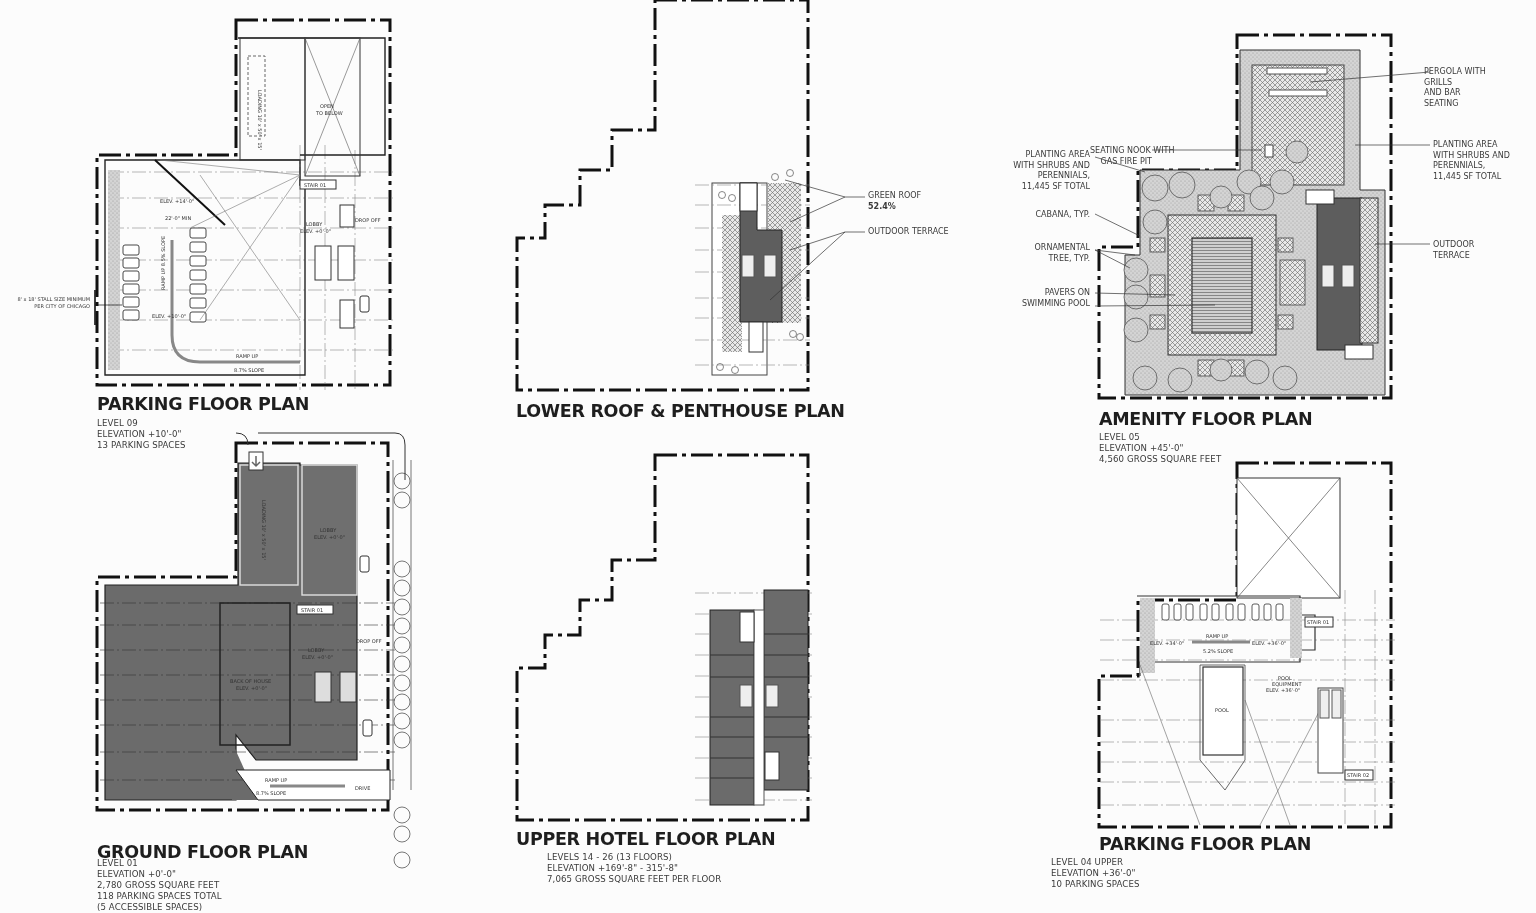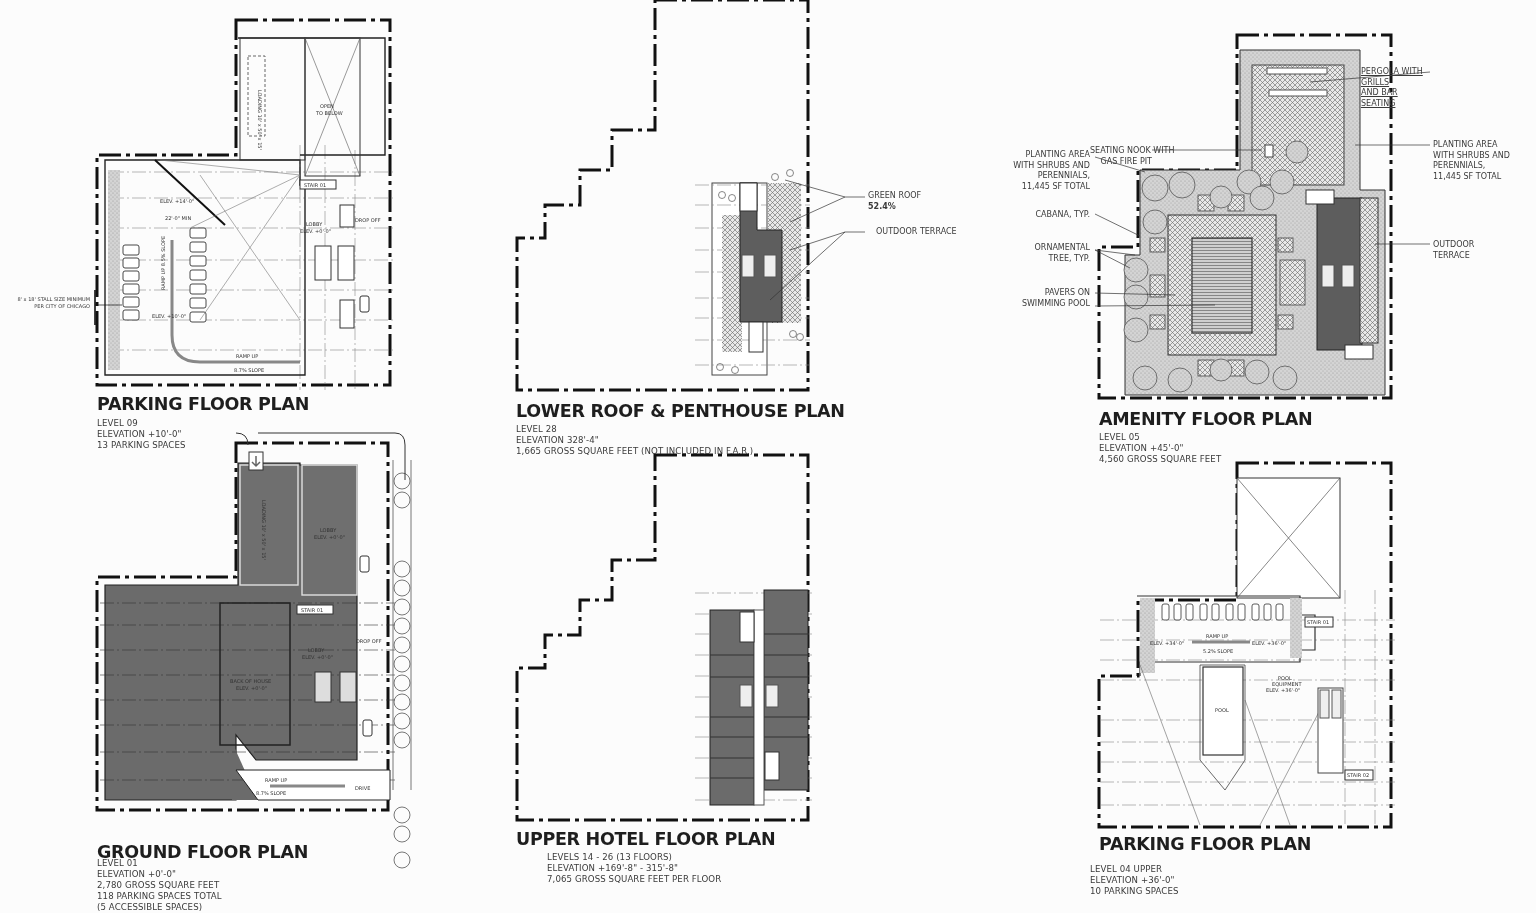--- a/index.html
+++ b/index.html
@@ -397,30 +397,25 @@
 <div class="plan-title" style="left:97px;top:842px;text-align:center;">GROUND FLOOR PLAN</div>
 <div class="plan-meta" style="left:97px;top:842px;margin-top:16px;">
   <div>LEVEL 01</div>
   <div>ELEVATION +0'-0"</div>
   <div>2,780 GROSS SQUARE FEET</div>
   <div>118 PARKING SPACES TOTAL</div>
   <div>(5 ACCESSIBLE SPACES)</div>
 </div>
 
 <div class="plan-title" style="left:516px;top:401px;">LOWER ROOF &amp; PENTHOUSE PLAN</div>
-<div class="plan-meta" style="left:516px;top:424px;">
-  <div>LEVEL 28</div>
-  <div>ELEVATION 328'-4"</div>
-  <div>1,665 GROSS SQUARE FEET (NOT INCLUDED IN F.A.R.)</div>
-</div>
 <div class="note" style="left:868px;top:191px;">
   <div>GREEN ROOF</div>
   <div><b>52.4%</b></div>
 </div>
-<div class="note" style="left:868px;top:227px;margin-left:8px;">OUTDOOR TERRACE</div>
+<div class="note" style="left:868px;top:227px;">OUTDOOR TERRACE</div>
 
 <div class="plan-title" style="left:516px;top:829px;">UPPER HOTEL FLOOR PLAN</div>
 <div class="plan-meta" style="left:516px;top:852px;margin-left:31px;">
   <div>LEVELS 14 - 26 (13 FLOORS)</div>
   <div>ELEVATION +169'-8" - 315'-8"</div>
   <div>7,065 GROSS SQUARE FEET PER FLOOR</div>
 </div>
 
 <div class="plan-title" style="left:1099px;top:409px;">AMENITY FLOOR PLAN</div>
 <div class="plan-meta" style="left:1099px;top:432px;">
@@ -440,37 +435,37 @@
   <div>TREE, TYP.</div>
 </div>
 <div class="note r" style="left:990px;top:288px;width:100px;">
   <div>PAVERS ON</div>
   <div>SWIMMING POOL</div>
 </div>
 <div class="note r" style="left:1090px;top:146px;width:62px;">
   <div>SEATING NOOK WITH</div>
   <div>GAS FIRE PIT</div>
 </div>
-<div class="note" style="left:1361px;top:67px;text-decoration:underline;">
+<div class="note" style="left:1424px;top:67px;">
   <div>PERGOLA WITH</div>
   <div>GRILLS</div>
   <div>AND BAR</div>
   <div>SEATING</div>
 </div>
 <div class="note" style="left:1433px;top:140px;">
   <div>PLANTING AREA</div>
   <div>WITH SHRUBS AND</div>
   <div>PERENNIALS,</div>
   <div>11,445 SF TOTAL</div>
 </div>
 <div class="note" style="left:1433px;top:240px;">
   <div>OUTDOOR</div>
   <div>TERRACE</div>
 </div>
 
 <div class="plan-title" style="left:1099px;top:834px;">PARKING FLOOR PLAN</div>
-<div class="plan-meta" style="left:1090px;top:857px;margin-top:7px;">
+<div class="plan-meta" style="left:1051px;top:857px;">
   <div>LEVEL 04 UPPER</div>
   <div>ELEVATION +36'-0"</div>
   <div>10 PARKING SPACES</div>
 </div>
 
 </div>
 
 </body></html>

